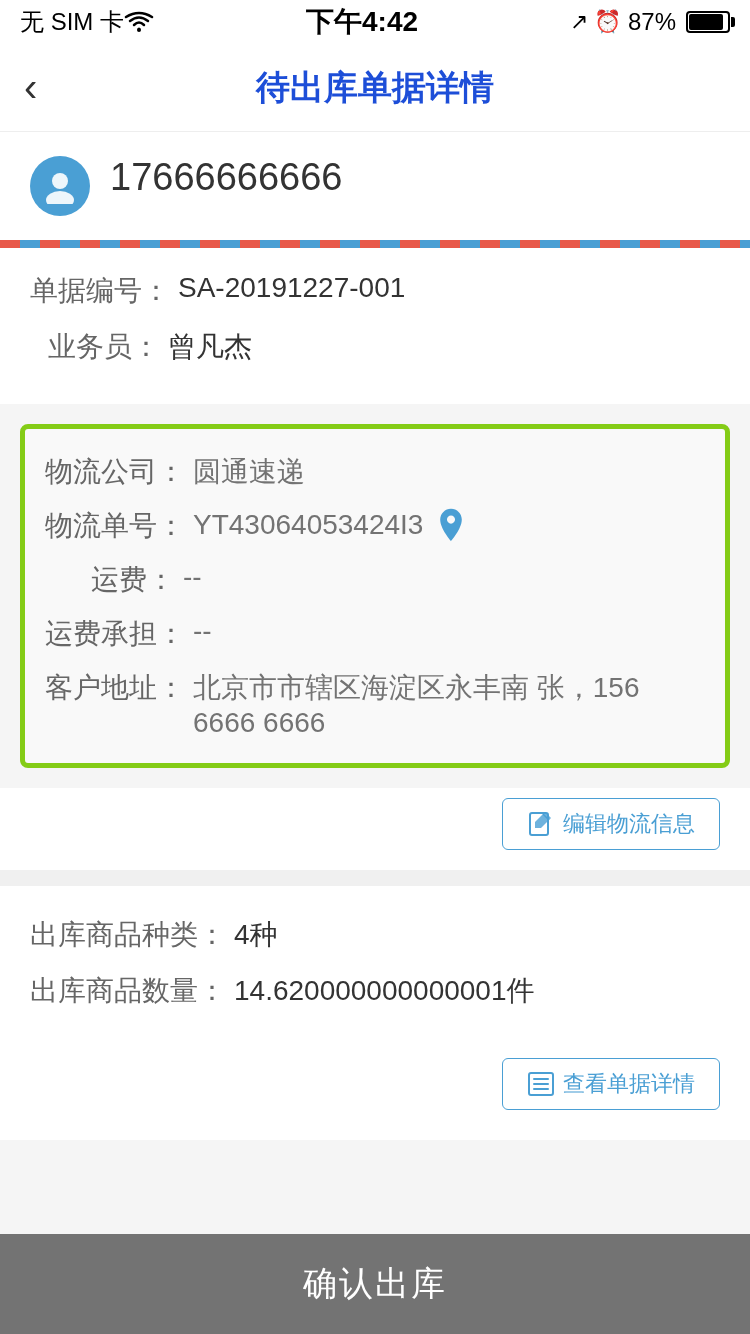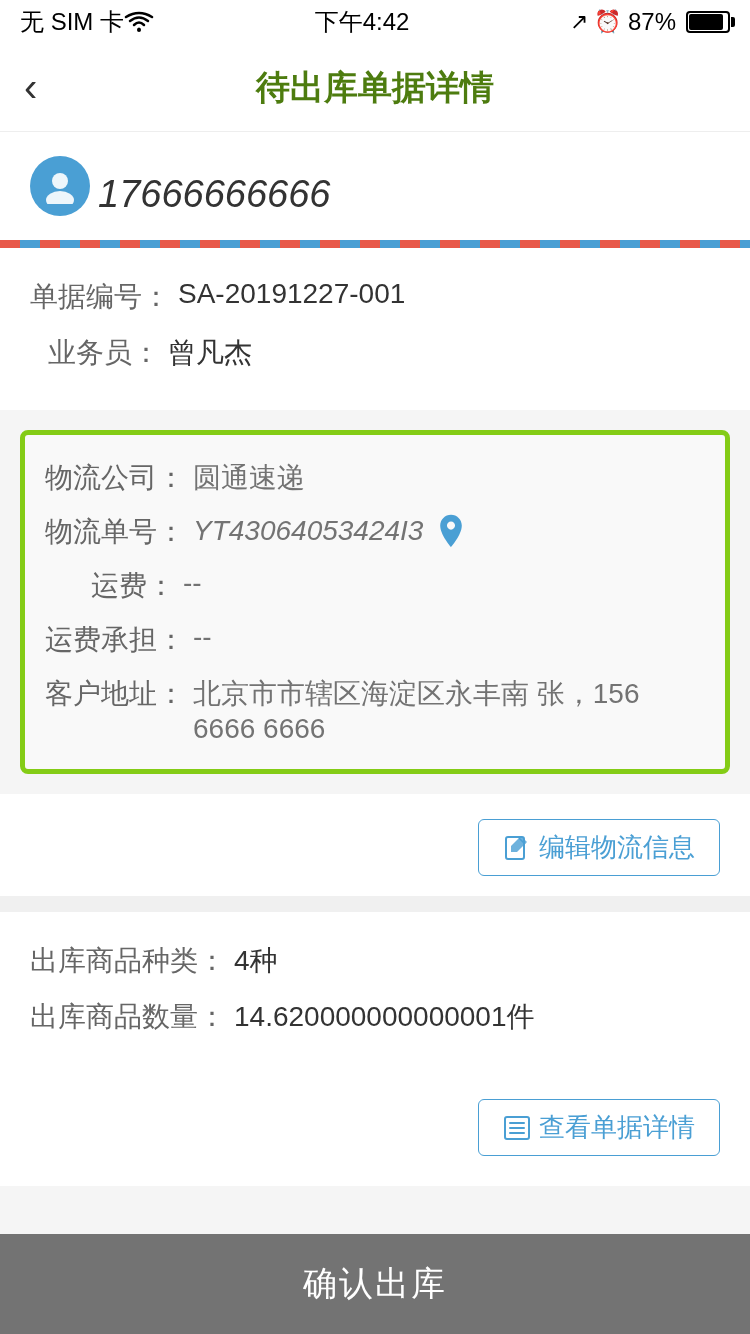--- a/index.html
+++ b/index.html
@@ -24,22 +24,22 @@
       padding: 0 20px;
       font-size: 24px;
       color: #000;
     }
     .status-left {
       display: flex;
       align-items: center;
       gap: 0;
     }
     .status-center {
-      font-size: 24px;
-      font-weight: 400;
+      font-size: 28px;
+      font-weight: 700;
     }
     .status-right {
       display: flex;
       align-items: center;
       gap: 6px;
       font-size: 24px;
     }
     .battery-icon {
       display: inline-block;
       width: 44px;
@@ -84,32 +84,31 @@
     .nav-back {
       position: absolute;
       left: 24px;
       font-size: 40px;
       color: #333;
       cursor: pointer;
     }
     .nav-title {
       font-size: 34px;
       font-weight: 600;
-      color: #4d7c0f;
+      color: #1d4ed8;
     }
 
     
     .phone-card {
       background: #fff;
       padding: 24px 30px;
       display: flex;
-      align-items: flex-end;
-      gap: 8px;
+      align-items: flex-start;
+      gap: 20px;
       margin-bottom: 0;
-      font-style: italic;
     }
     .avatar-circle {
       width: 60px;
       height: 60px;
       border-radius: 50%;
       background: #4a9fd4;
       display: flex;
       align-items: center;
       justify-content: center;
       color: #fff;
@@ -129,21 +128,21 @@
       background: repeating-linear-gradient(
         90deg,
         #e8594a 0px, #e8594a 20px,
         #4a9fd4 20px, #4a9fd4 40px
       );
     }
 
     
     .info-section {
       background: #fff;
-      padding: 30px 30px 20px 30px;
+      padding: 24px 30px 20px 30px;
       margin-bottom: 20px;
     }
     .info-row {
       display: flex;
       align-items: flex-start;
       margin-bottom: 18px;
       font-size: 28px;
       color: #333;
     }
     .info-label {
@@ -183,21 +182,20 @@
       color: #737373;
       flex: 1;
     }
     .logistics-row:last-child {
       margin-bottom: 0;
     }
     .tracking-row {
       display: flex;
       align-items: center;
       gap: 10px;
-      font-style: italic;
     }
     .location-icon {
       width: 36px;
       height: 36px;
       flex-shrink: 0;
     }
 
     
     .btn-edit-logistics {
       display: flex;
@@ -207,24 +205,23 @@
       background: #fff;
     }
     .btn-outline {
       display: flex;
       align-items: center;
       gap: 8px;
       border: 1px solid #4a9fd4;
       border-radius: 6px;
       padding: 10px 24px;
       color: #4a9fd4;
-      font-size: 26px;
+      font-size: 22px;
       cursor: pointer;
       background: #fff;
-      margin-top: 15px;
     }
 
     
     .section-divider {
       height: 16px;
       background: #f0f0f0;
     }
 
     
     .goods-section {

